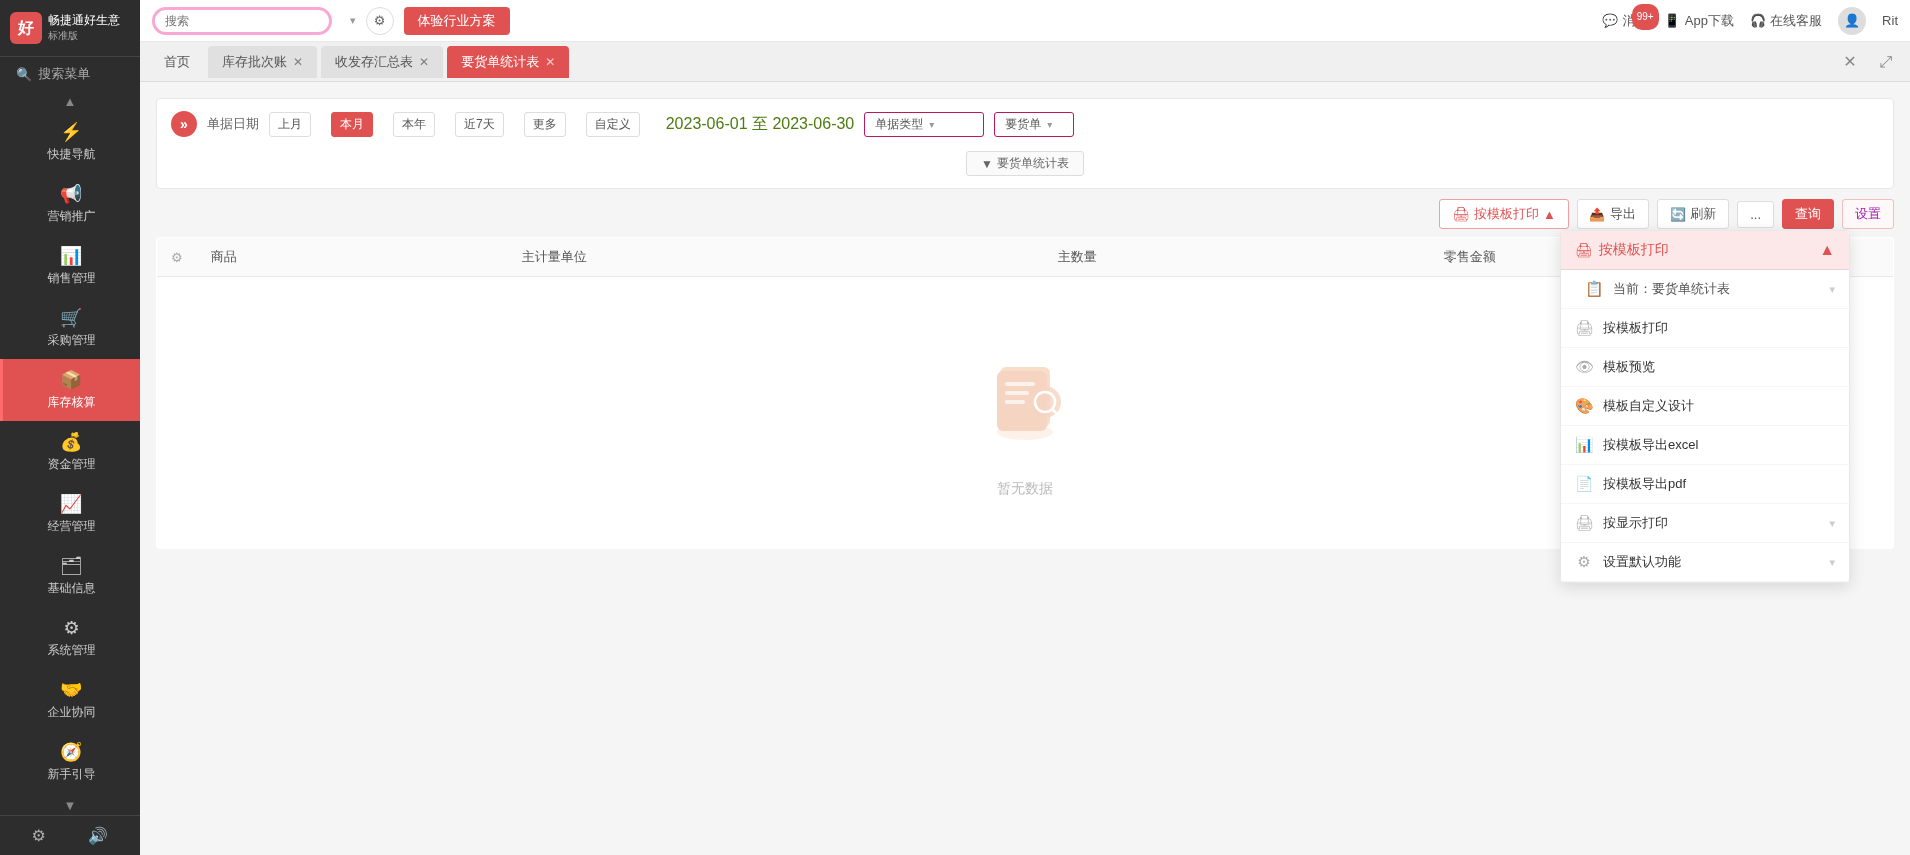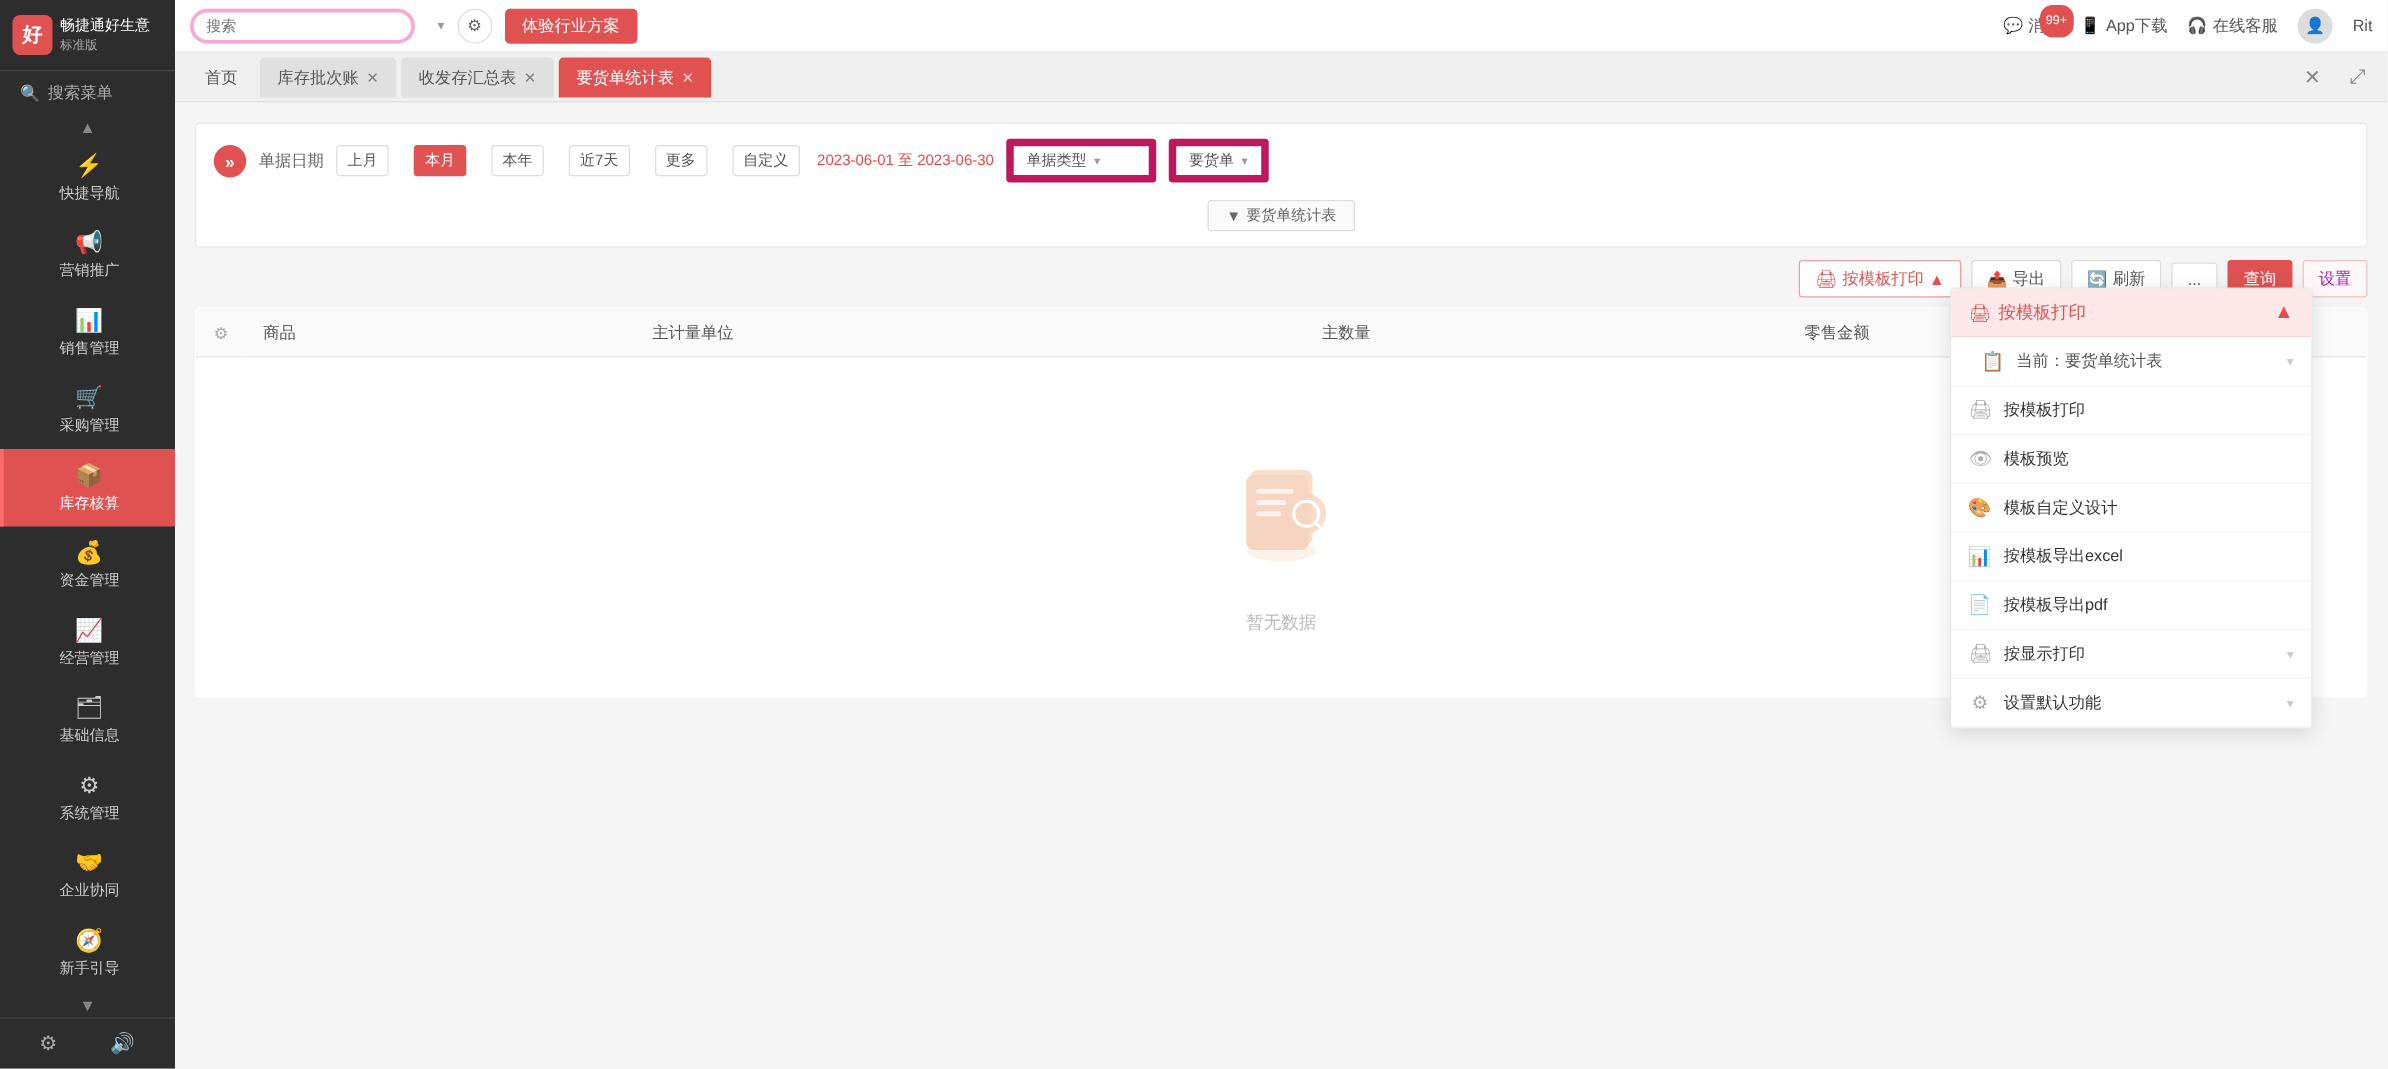--- a/index.html
+++ b/index.html
@@ -283,25 +283,25 @@
       cursor: pointer;
       font-size: 12px;
       color: #555;
       background: #fff;
     }
     .filter-date-btn.active {
       background: #e05252;
       color: #fff;
       border-color: #e05252;
     }
-    .filter-date-range { font-size: 12px; color: #ef4444; margin-left: 4px; }
+    .filter-date-range { font-size: 16px; color: #4d7c0f; margin-left: 16px; }
     .filter-select {
       display: flex;
       align-items: center;
-      border: 6px solid #be185d;
+      border: 1px solid #be185d;
       border-radius: 3px;
       padding: 3px 10px;
       cursor: pointer;
       font-size: 12px;
       color: #555;
       background: #fff;
       min-width: 120px;
       gap: 6px;
     }
     .filter-select-arrow { color: #999; font-size: 10px; }

